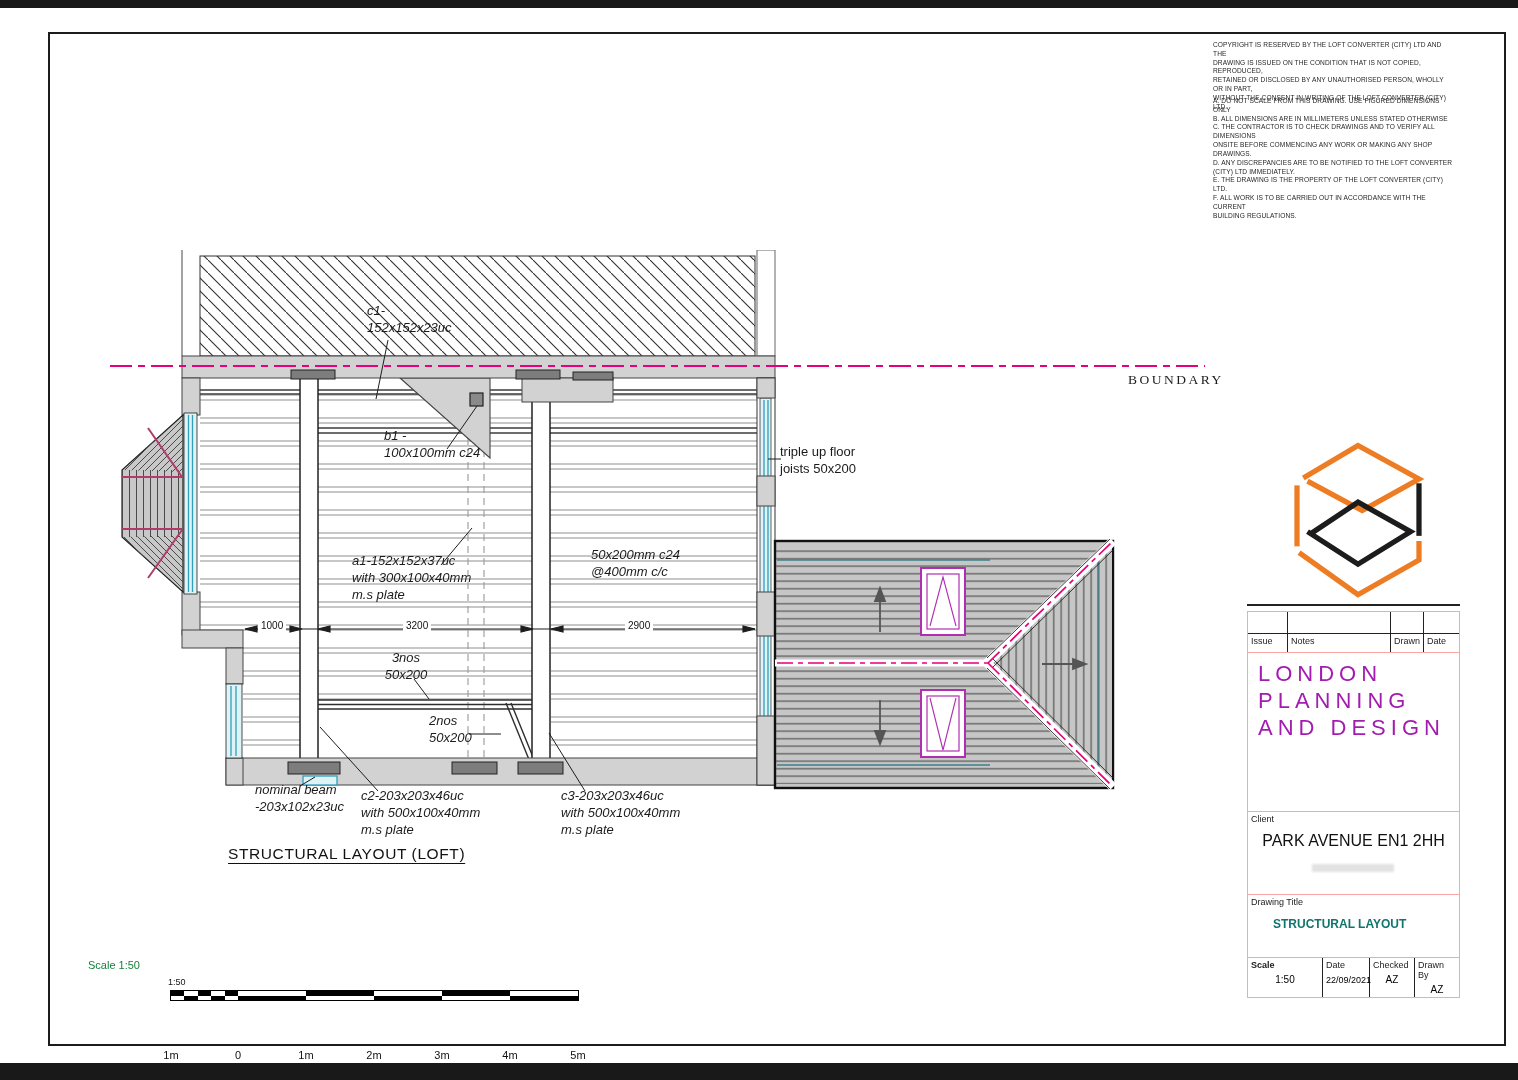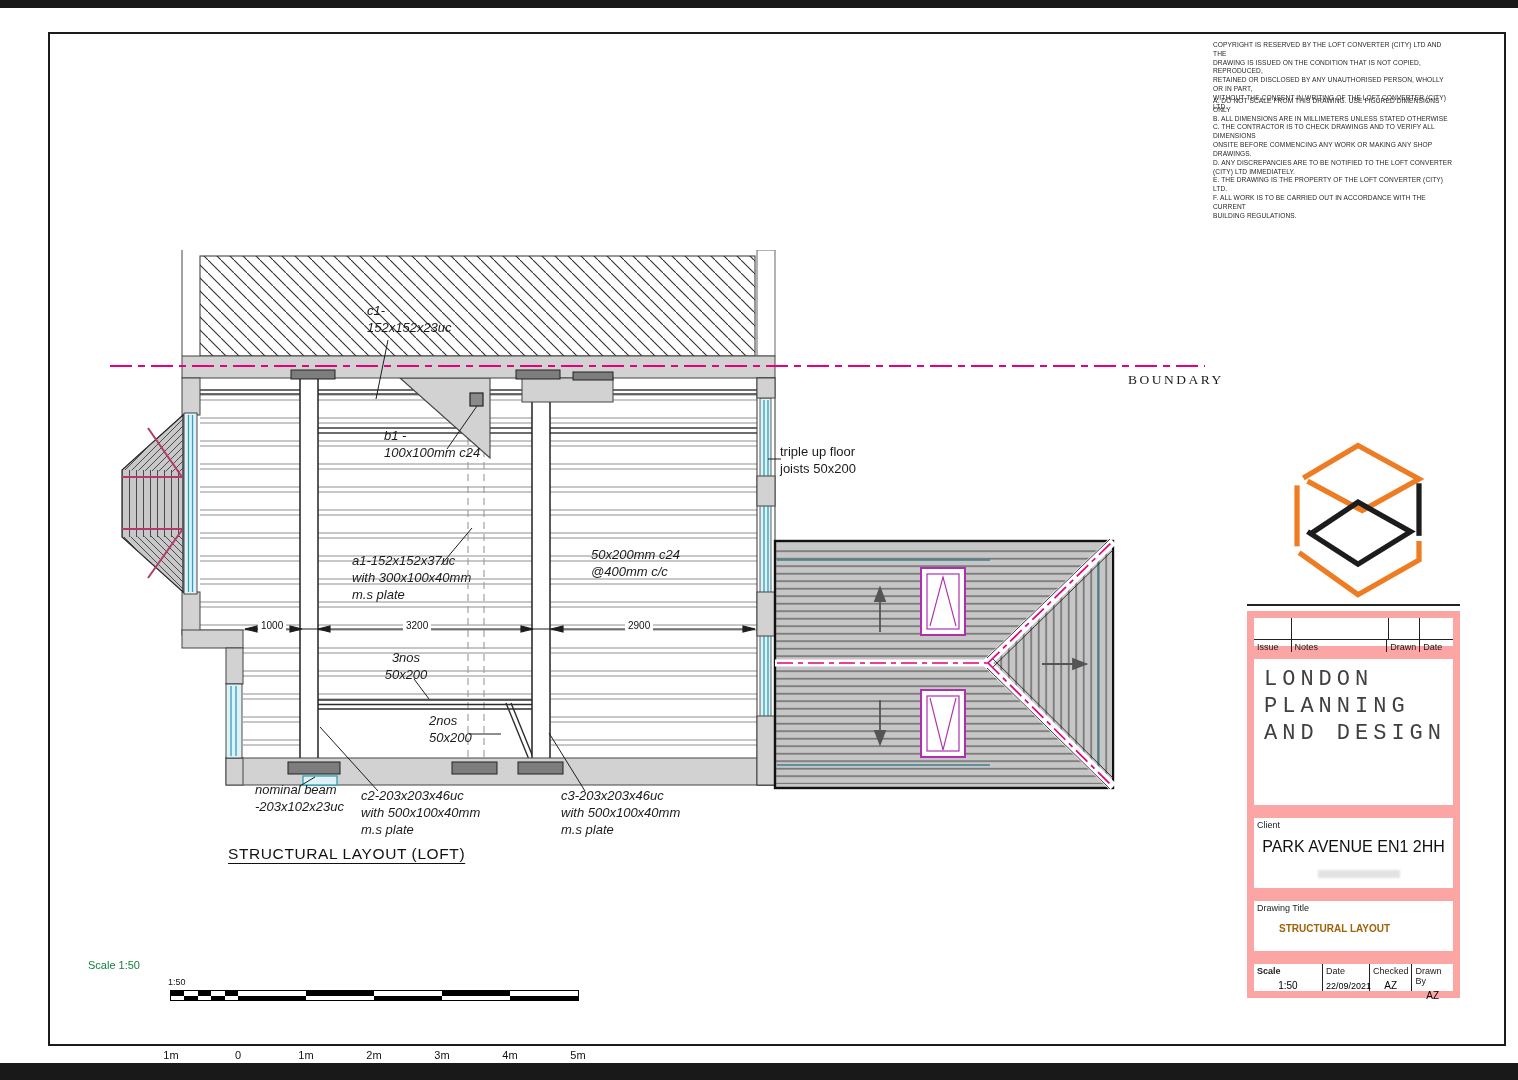--- a/index.html
+++ b/index.html
@@ -15,26 +15,26 @@
   .plan-title{font-size:15.5px;color:#111;letter-spacing:.6px;text-decoration:underline;text-underline-offset:4px;}
   .boundary-lbl{font-family:"Liberation Serif",serif;font-size:13.5px;letter-spacing:2.5px;color:#1b1b1b;}
   
   #sbar{left:170px;top:990px;width:407px;height:9px;border:1px solid #000;display:flex;box-sizing:content-box;}
   #sbar span{display:block;height:100%;}
   .sm{width:13.4px;} .lg{width:68px;}
   .ca{background:linear-gradient(#fff 50%,#000 50%);}
   .cb{background:linear-gradient(#000 50%,#fff 50%);}
   .stick{font-size:11px;color:#111;transform:translateX(-50%);top:1006px;margin-top:43px;}
   
-  .tb{border:7px solid #fca5a5;box-sizing:border-box;background:#fff;}
+  .tb{border:1px solid #fca5a5;box-sizing:border-box;background:#fff;}
   .tb-lbl{font-size:9px;color:#222;}
   .cellrow{display:flex;}
   .cell{border-right:1px solid #222;box-sizing:border-box;padding:2px 3px;position:relative;}
   .cell:last-child{border-right:none;}
-  .company{font-size:22px;letter-spacing:5px;color:#404040;line-height:1.22;font-family:Liberation Mono, monospace;}
+  .company{font-size:22px;letter-spacing:5px;color:#a21caf;line-height:1.22;}
   .addr{font-size:10px;font-weight:700;line-height:1.35;color:#1a1a1a;white-space:pre-line;}
 </style>
 </head>
 <body>
 <div id="stage">
 
   <div class="abs bar" style="top:0;height:8px;"></div>
   <div class="abs bar" style="top:1063px;height:17px;"></div>
   <div class="abs" id="page-border"></div>
 
@@ -350,21 +350,21 @@
   </div>
 
   <div class="abs tb" style="left:1247px;top:811px;width:213px;height:84px;">
     <div class="tb-lbl" style="padding:2px 3px;">Client</div>
     <div style="text-align:center;font-size:16px;color:#111;margin-top:6px;">PARK AVENUE EN1 2HH</div>
     <div style="position:absolute;left:64px;top:52px;width:82px;height:8px;background:#9a9a9a;opacity:.28;filter:blur(1px);"></div>
   </div>
 
   <div class="abs tb" style="left:1247px;top:894px;width:213px;height:64px;">
     <div class="tb-lbl" style="padding:2px 3px;">Drawing Title</div>
-    <div style="font-size:10px;font-weight:700;color:#a16207;margin:8px 0 0 25px;">STRUCTURAL LAYOUT</div>
+    <div style="font-size:12px;font-weight:700;color:#0f766e;margin:8px 0 0 25px;">STRUCTURAL LAYOUT</div>
   </div>
 
   <div class="abs tb" style="left:1247px;top:957px;width:213px;height:41px;">
     <div class="cellrow" style="height:100%;">
       <div class="cell" style="width:75px;">
         <div class="tb-lbl" style="font-weight:700;">Scale</div>
         <div style="font-size:10px;text-align:center;margin-top:4px;">1:50</div>
       </div>
       <div class="cell" style="width:47px;">
         <div class="tb-lbl">Date</div>

